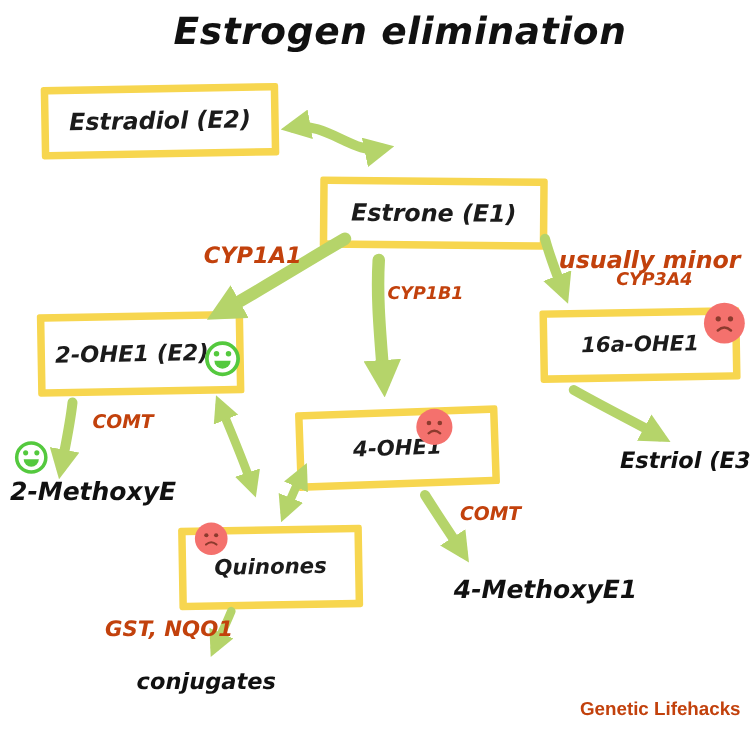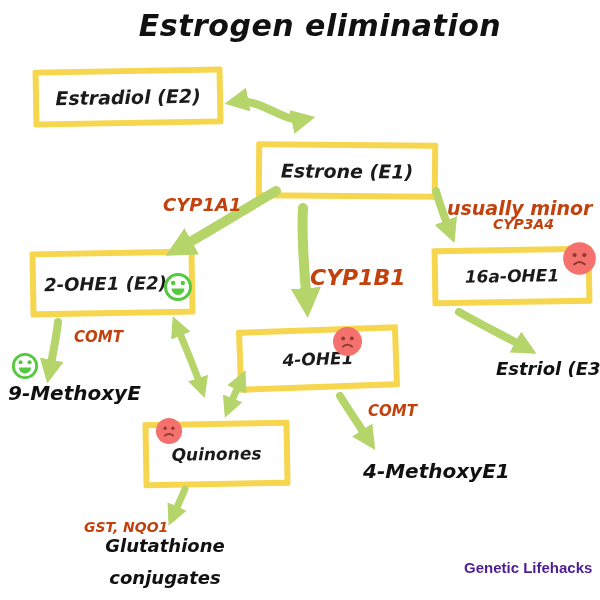--- a/index.html
+++ b/index.html
@@ -25,41 +25,41 @@
   .n-2ohe1{left:30px;top:250px;width:165px;height:66px;transform:rotate(-1deg);font-size:18px;}
   .n-2ohe1 .lbl{margin-right:14px;}
   .n-16aohe1{left:432px;top:247px;width:160px;height:58px;transform:rotate(-1deg);font-size:17px;}
   .n-4ohe1{left:237px;top:327px;width:162px;height:63px;transform:rotate(-2deg);font-size:17px;}
   .n-quinones{left:143px;top:421px;width:147px;height:66px;transform:rotate(-1deg);font-size:17px;}
   .enzyme{
     position:absolute;color:#c2410c;font-weight:bold;font-style:italic;
     white-space:nowrap;z-index:4;
   }
   .e-cyp1a1{left:163px;top:194px;font-size:18px;}
-  .e-cyp1b1{left:310px;top:227px;font-size:22px;margin-top:38px;}
+  .e-cyp1b1{left:310px;top:227px;font-size:14px;}
   .e-minor{left:447px;top:197px;font-size:19px;}
   .e-cyp3a4{left:466px;top:216px;font-size:14px;margin-left:27px;}
   .e-comt-left{left:74px;top:328px;font-size:15px;}
   .e-comt-right{left:368px;top:402px;font-size:15px;}
-  .e-gst{left:84px;top:519px;font-size:14px;}
+  .e-gst{left:84px;top:494px;font-size:17px;}
   .product{
     position:absolute;color:#111;font-weight:bold;font-style:italic;
     white-space:nowrap;z-index:4;
   }
   .p-2methoxye{left:8px;top:381px;font-size:20px;}
   .p-estriol{left:496px;top:358px;font-size:18px;}
   .p-4methoxye1{left:363px;top:459px;font-size:20px;text-align:center;}
   .p-glutathione{left:100px;top:530px;width:130px;text-align:center;font-size:18px;line-height:32px;}
   .face{position:absolute;z-index:6;}
   svg.arrows{position:absolute;left:0;top:0;z-index:3;pointer-events:none;}
   .logo{
     position:absolute;right:14px;bottom:24px;width:122px;text-align:center;z-index:4;
     font-family:"Liberation Sans",sans-serif;
   }
-  .logo .name{font-size:15px;font-weight:bold;color:#4c1d95;white-space:nowrap;}
+  .logo .name{font-size:15px;font-weight:bold;color:#c2410c;white-space:nowrap;}
   .logo .tag{
     margin-top:2px;padding-top:3px;border-top:2px dotted #6cbe4a;
     font-size:8px;font-weight:bold;color:#6cbe4a;white-space:nowrap;letter-spacing:0.2px;
   }
 </style>
 </head>
 <body>
 
 <div class="title">Estrogen elimination</div>
 
@@ -103,25 +103,24 @@
 </svg>
 
 <div class="enzyme e-cyp1a1">CYP1A1</div>
 <div class="enzyme e-cyp1b1">CYP1B1</div>
 <div class="enzyme e-minor">usually minor</div>
 <div class="enzyme e-cyp3a4">CYP3A4</div>
 <div class="enzyme e-comt-left">COMT</div>
 <div class="enzyme e-comt-right">COMT</div>
 <div class="enzyme e-gst">GST, NQO1</div>
 
-<div class="product p-2methoxye">9-MethoxyE</div>
+<div class="product p-2methoxye">2-MethoxyE</div>
 <div class="product p-estriol">Estriol (E3)</div>
 <div class="product p-4methoxye1">4-MethoxyE1</div>
 <div class="product p-glutathione">
-  <div>Glutathione</div>
   <div>conjugates</div>
 </div>
 
 <svg class="face" style="left:163px;top:272px;" width="30" height="30" viewBox="-15 -15 30 30">
   <circle r="12.5" fill="#fff" stroke="#54c93e" stroke-width="3"></circle>
   <circle cx="-4.8" cy="-4" r="2.2" fill="#54c93e"></circle>
   <circle cx="4.8" cy="-4" r="2.2" fill="#54c93e"></circle>
   <path d="M -6.5 1.5 A 6.5 6.5 0 0 0 6.5 1.5 Z" fill="#54c93e"></path>
 </svg>
 <svg class="face" style="left:11px;top:352px;" width="28" height="28" viewBox="-15 -15 30 30">

